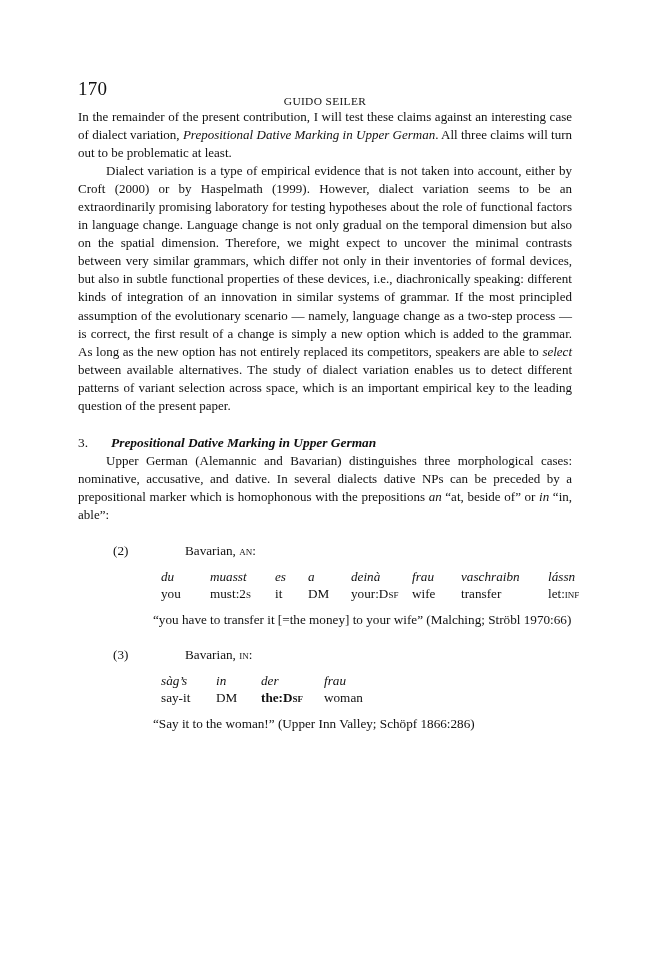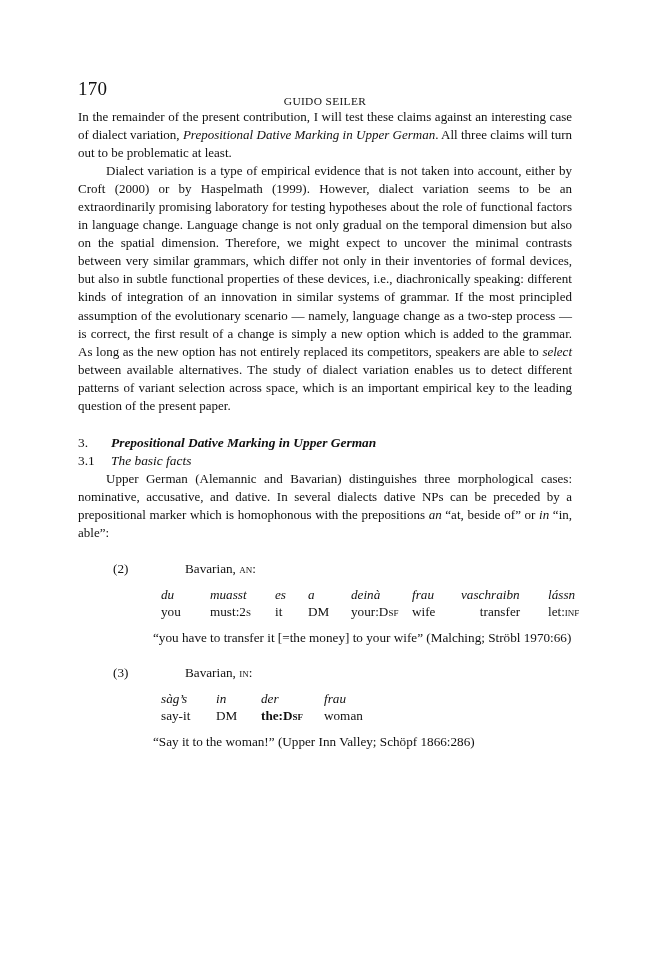--- a/index.html
+++ b/index.html
@@ -146,24 +146,20 @@
     </div>
 
     <p class="body first"><span>In the remainder of the present contribution, I will test these claims against an interesting case of dialect variation, </span><i>Prepositional Dative Marking in Upper German</i><span>. All three claims will turn out to be problematic at least.</span></p>
 
     <p class="body indent"><span>Dialect variation is a type of empirical evidence that is not taken into account, either by Croft (2000) or by Haspelmath (1999). However, dialect variation seems to be an extraordinarily promising laboratory for testing hypotheses about the role of functional factors in language change. Language change is not only gradual on the temporal dimension but also on the spatial dimension. Therefore, we might expect to uncover the minimal contrasts between very similar grammars, which differ not only in their inventories of formal devices, but also in subtle functional properties of these devices, i.e., diachronically speaking: different kinds of integration of an innovation in similar systems of grammar. If the most principled assumption of the evolutionary scenario — namely, language change as a two-step process — is correct, the first result of a change is simply a new option which is added to the grammar. As long as the new option has not entirely replaced its competitors, speakers are able to </span><i>select</i><span> between available alternatives. The study of dialect variation enables us to detect different patterns of variant selection across space, which is an important empirical key to the leading question of the present paper.</span></p>
 
     <div class="sec-block">
       <div class="sec-line">
         <span class="sec-num">3.</span>
         <span class="sec-title-1">Prepositional Dative Marking in Upper German</span>
-      </div>
-      <div class="sec-line">
-        <span class="sec-num">3.1</span>
-        <span class="sec-title-2">The basic facts</span>
       </div>
     </div>
 
     <p class="body indent gap-top-half"><span>Upper German (Alemannic and Bavarian) distinguishes three morphological cases: nominative, accusative, and dative. In several dialects dative NPs can be preceded by a prepositional marker which is homophonous with the prepositions </span><i>an</i><span> “at, beside of” or </span><i>in</i><span> “in, able”:</span></p>
 
     <div class="examples">
 
       <div class="example">
         <span class="ex-num">(2)</span>
         <div class="ex-lang"><span>Bavarian, </span><span class="sc">AN</span><span>:</span></div>
@@ -179,21 +175,21 @@
             <td style="min-width: 78px;">vaschraibn</td>
             <td>lássn</td>
           </tr>
           <tr class="row-gloss">
             <td style="min-width: 40px;"><span>you</span><span class="sc"></span></td>
             <td style="min-width: 56px;"><span>must:2</span><span class="sc">s</span></td>
             <td style="min-width: 24px;"><span>it</span><span class="sc"></span></td>
             <td style="min-width: 34px;"><span>DM</span><span class="sc"></span></td>
             <td style="min-width: 52px;"><span>your:D</span><span class="sc">sf</span></td>
             <td style="min-width: 40px;"><span>wife</span><span class="sc"></span></td>
-            <td style="min-width: 78px; text-align: center;"><span>transfer</span><span class="sc"></span></td>
+            <td style="min-width: 78px;"><span>transfer</span><span class="sc"></span></td>
             <td><span>let:</span><span class="sc">inf</span></td>
           </tr>
         </tbody>
           </table>
         <div class="ex-trans ex-trans-wrap">“you have to transfer it [=the money] to your wife” (Malching; Ströbl 1970:66)</div>
       </div>
 
       <div class="example">
         <span class="ex-num">(3)</span>
         <div class="ex-lang"><span>Bavarian, </span><span class="sc">IN</span><span>:</span></div>

